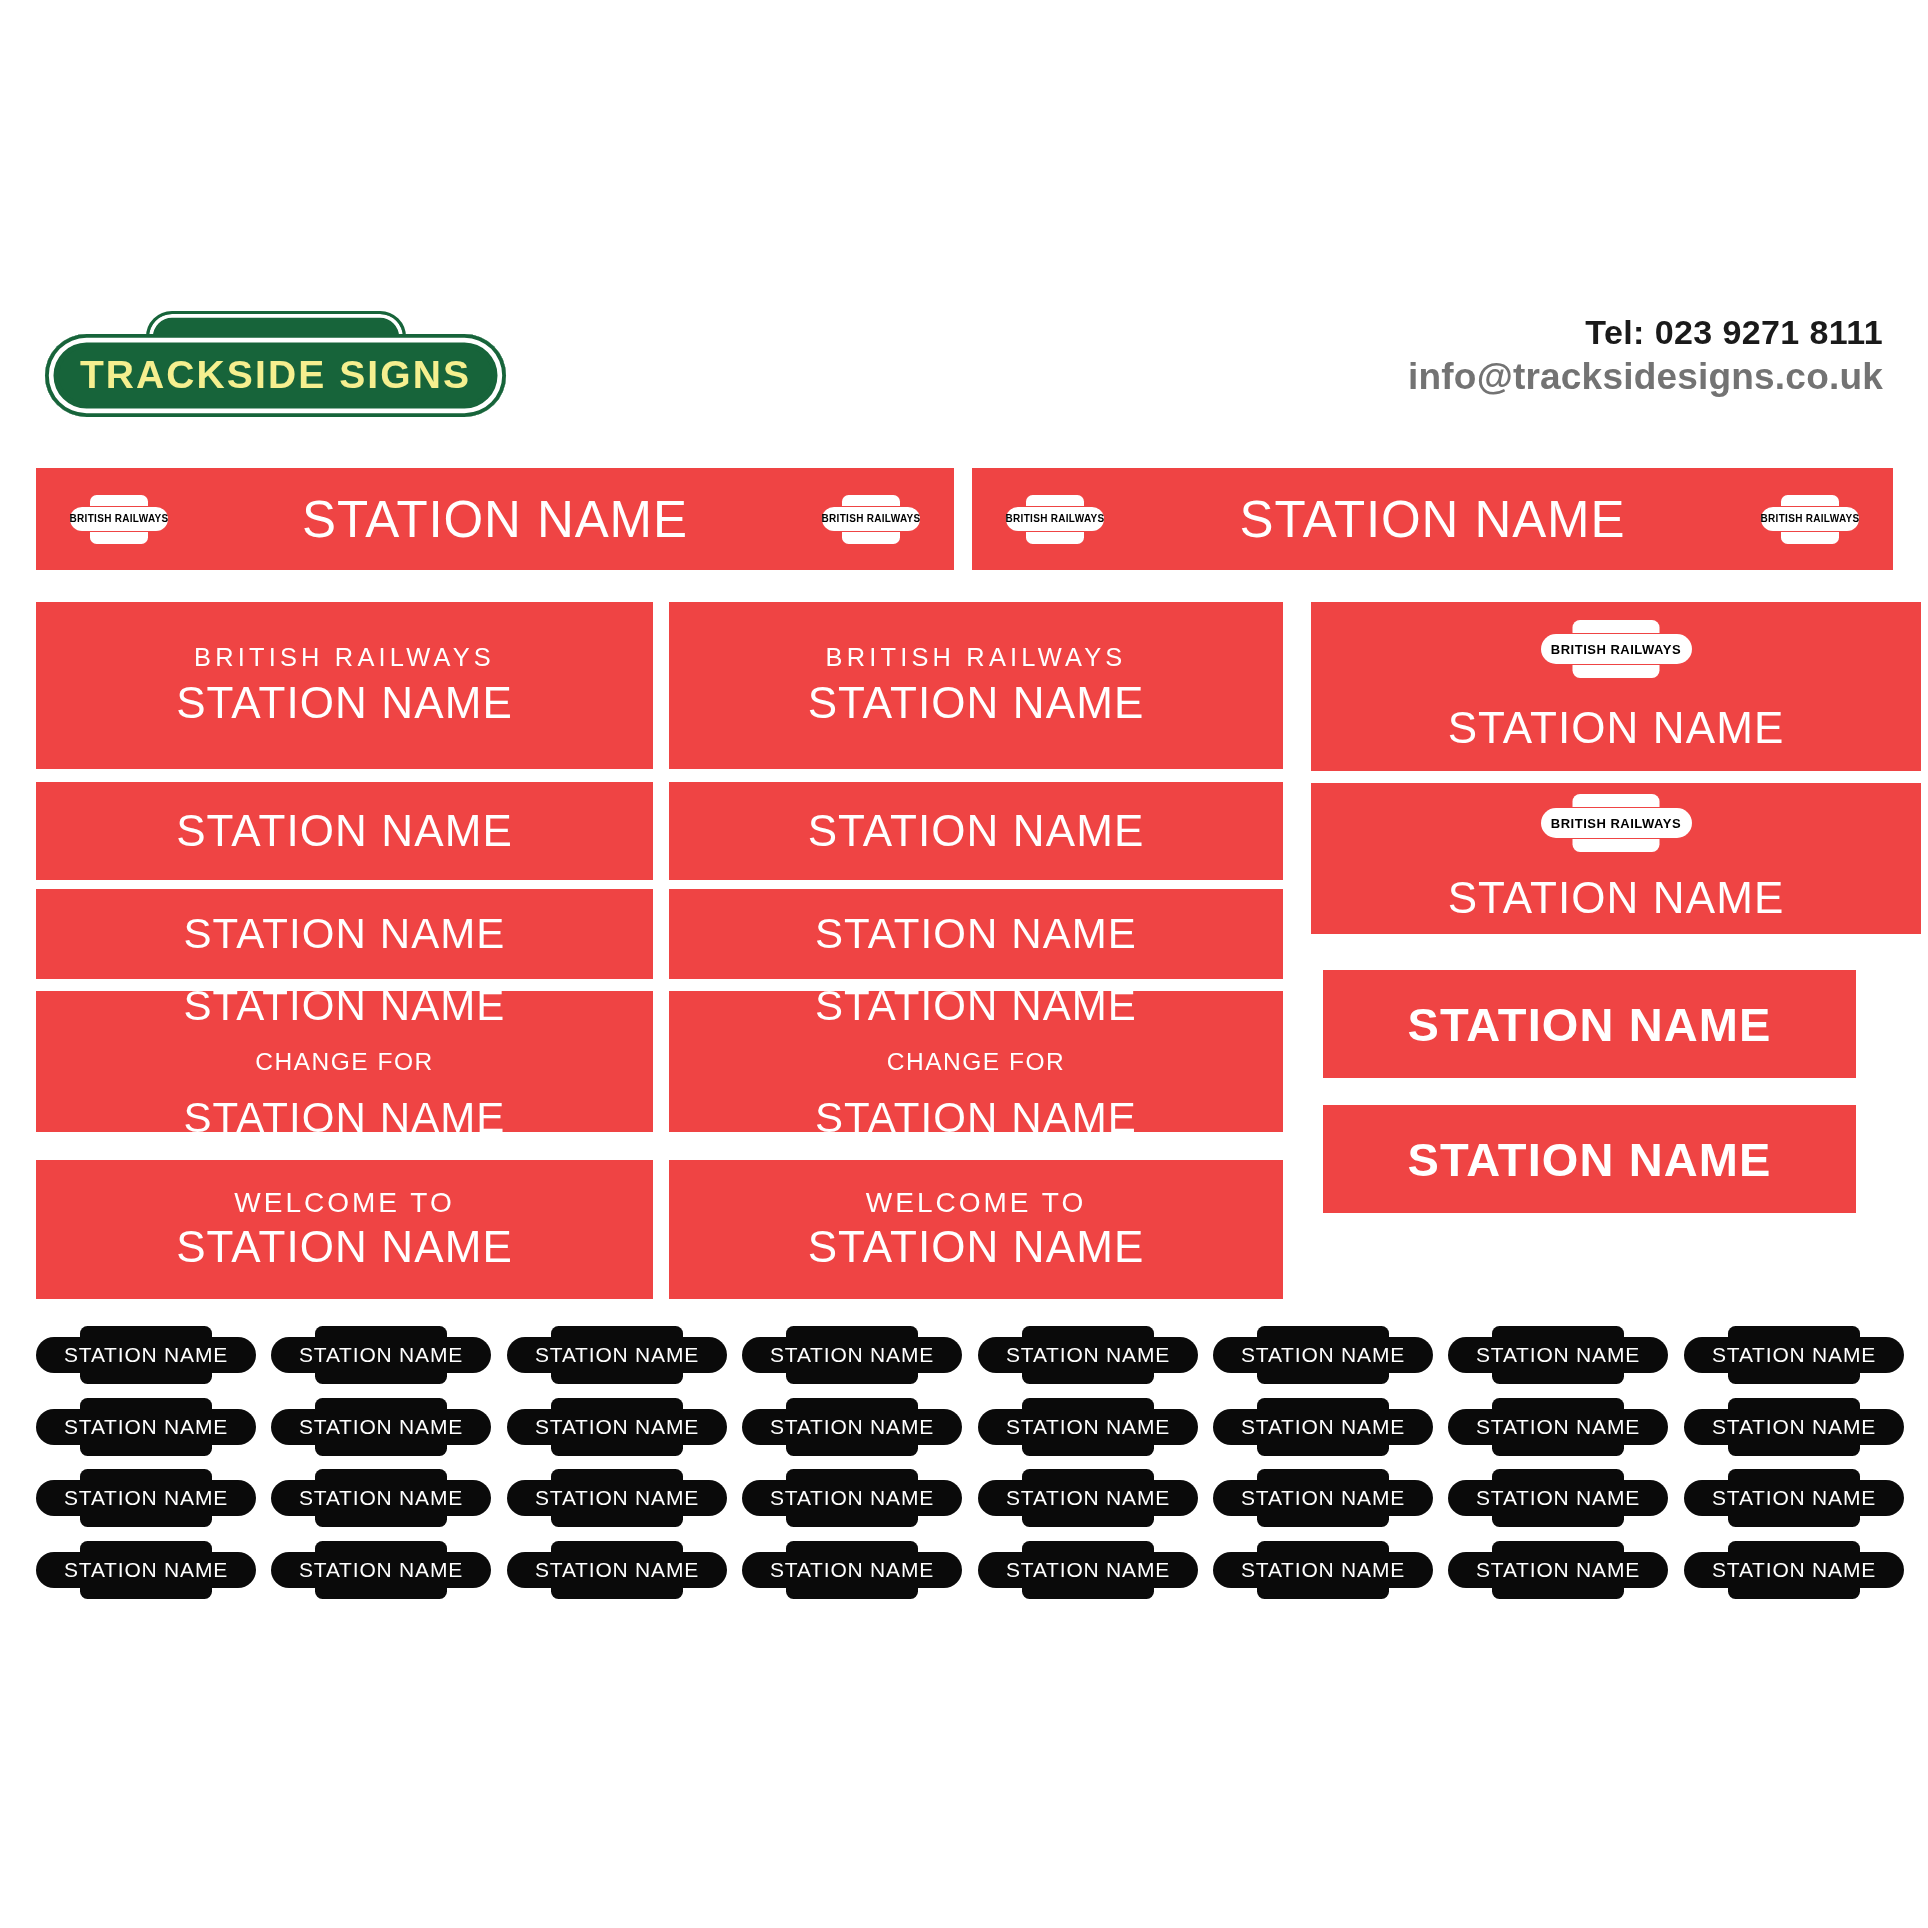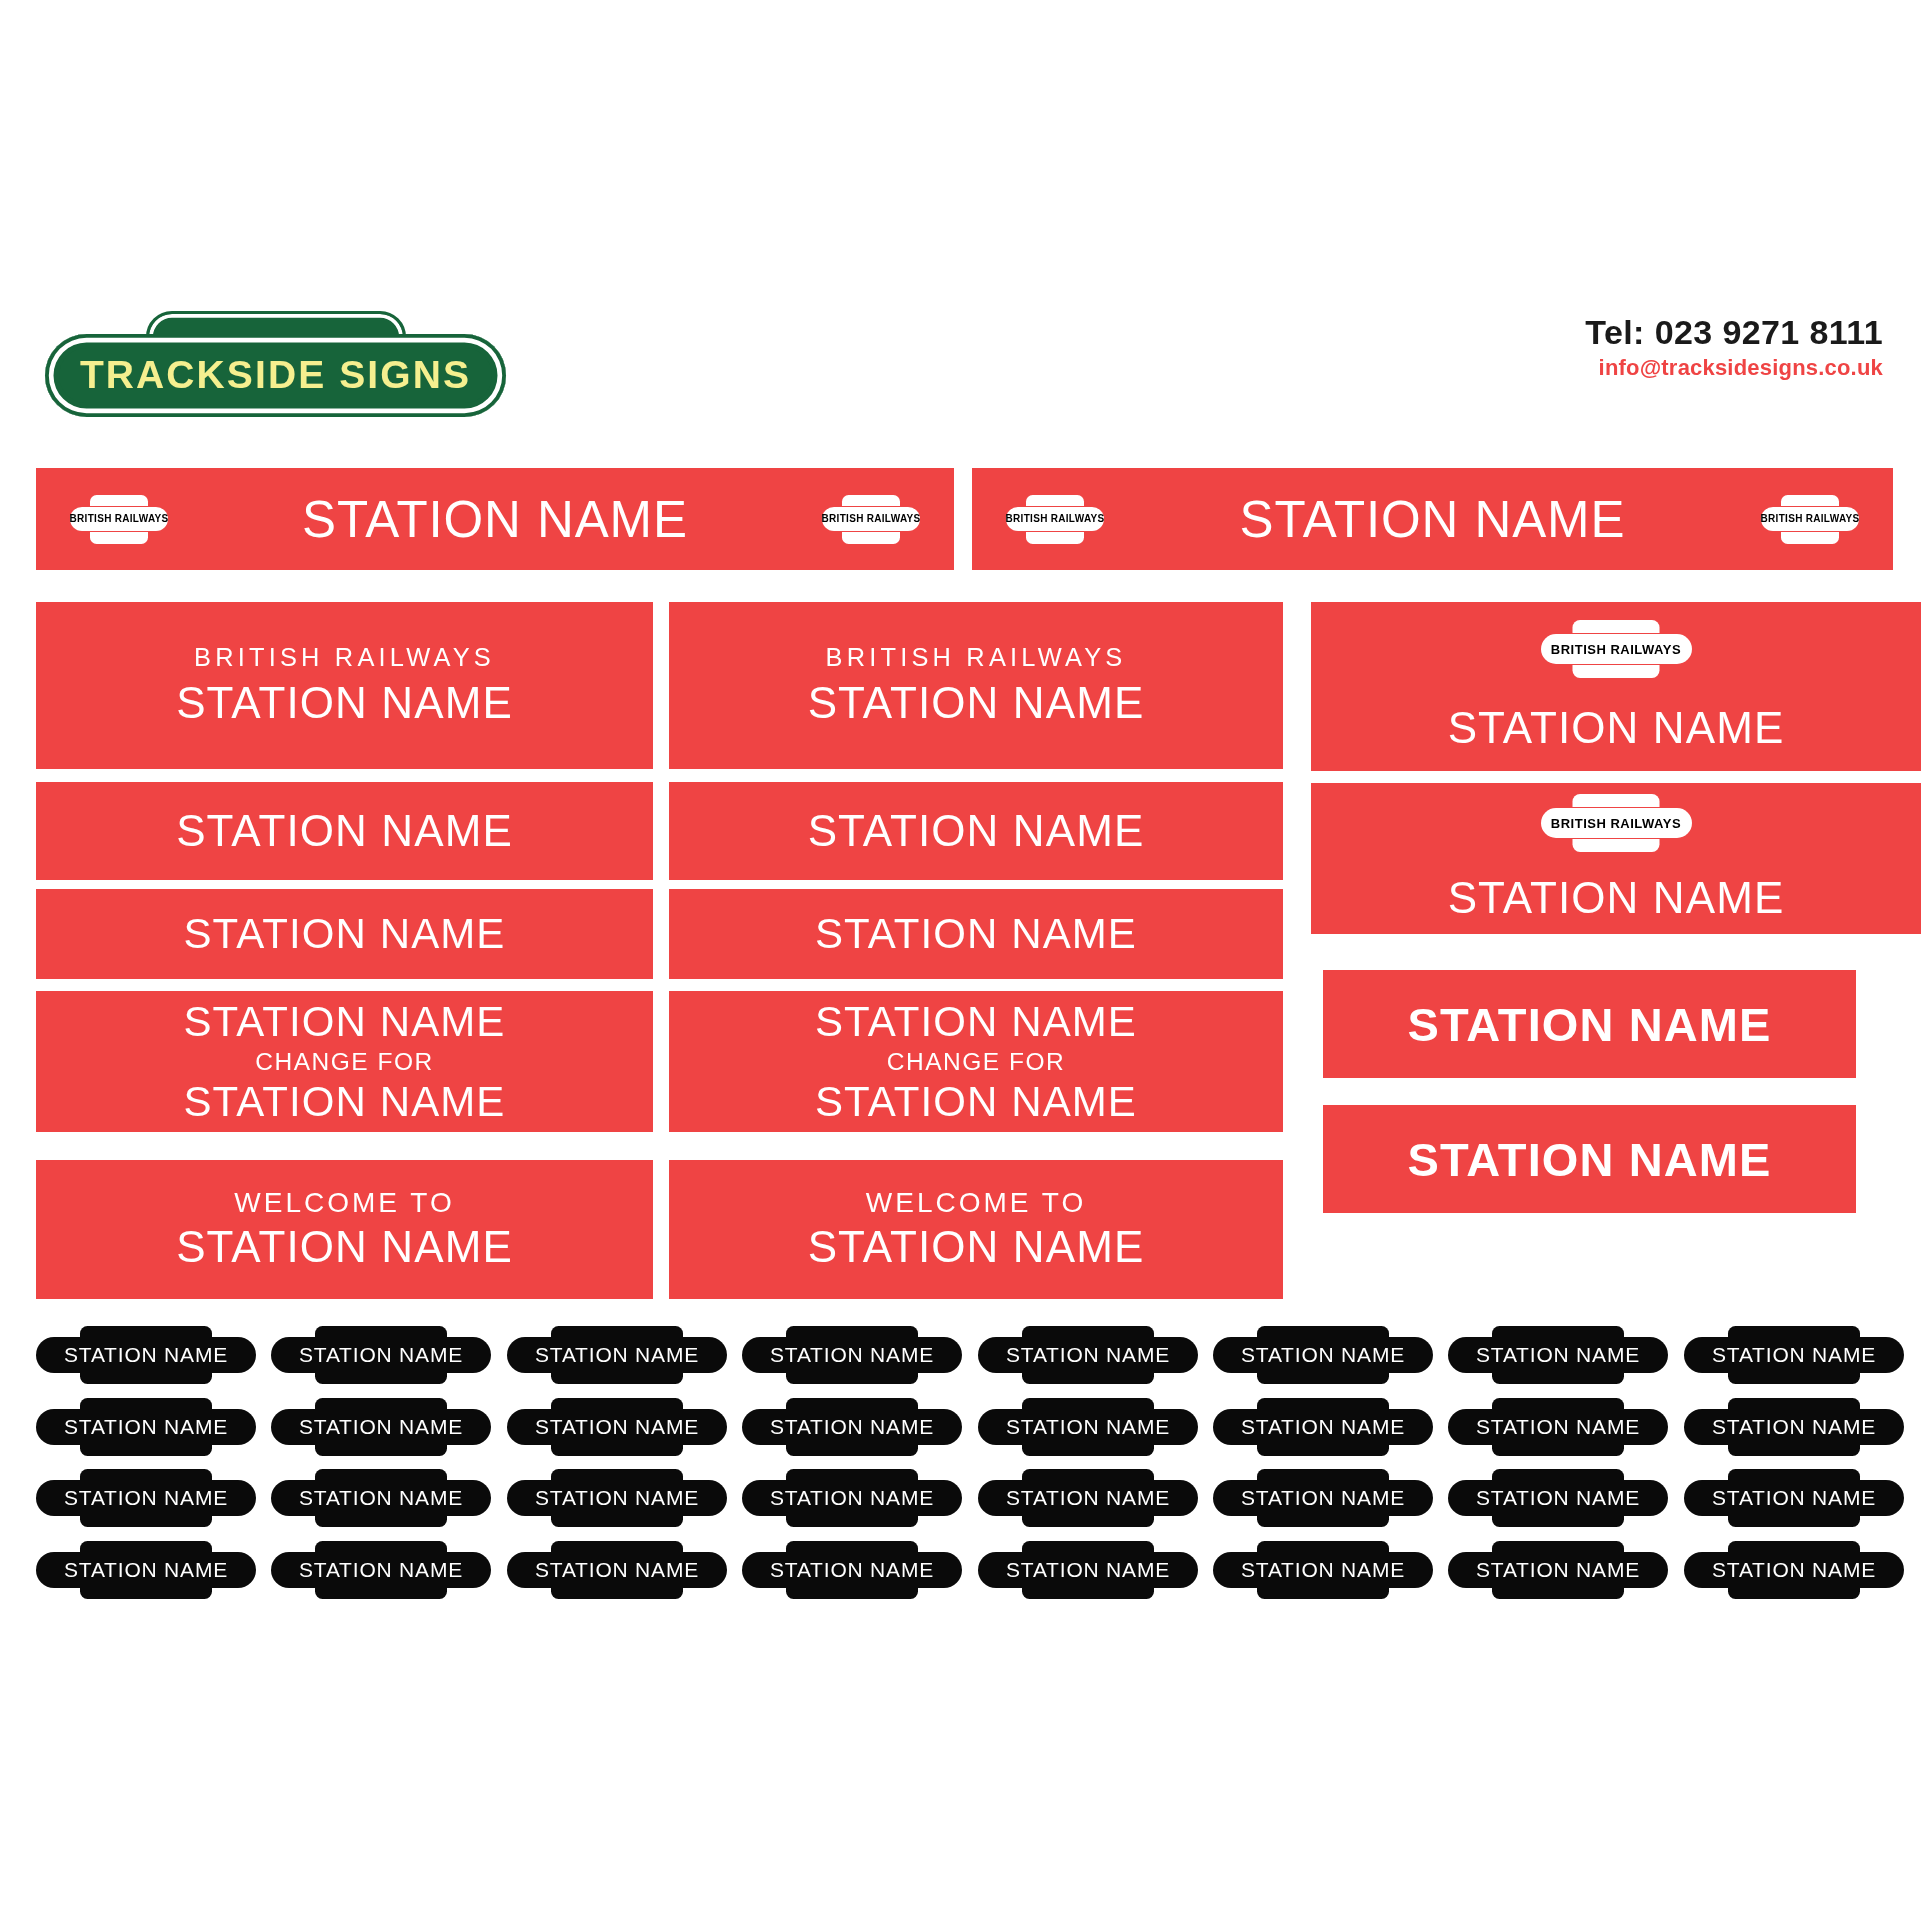--- a/index.html
+++ b/index.html
@@ -91,23 +91,23 @@
   }
   .contact .tel {
     font-size: 34px;
     font-weight: bold;
     color: #1a1a1a;
     letter-spacing: 0.4px;
     line-height: 1.25;
     white-space: nowrap;
   }
   .contact .email {
-    font-size: 22px;
+    font-size: 37px;
     font-weight: bold;
-    color: #ef4444;
+    color: #737373;
     letter-spacing: 0.2px;
     line-height: 1.25;
     white-space: nowrap;
   }
   .contact .web {
     font-size: 31px;
     font-weight: bold;
     color: #1a1a1a;
     letter-spacing: 0.2px;
     line-height: 1.3;
@@ -128,21 +128,21 @@
     color: #ffffff;
     font-family: "Liberation Sans", sans-serif;
     font-weight: normal;
     white-space: nowrap;
     text-align: center;
   }
   .t-name-lg   { font-size: 44px; letter-spacing: 1.1px; }
   .t-name-md   { font-size: 42px; letter-spacing: 1.1px; }
   .t-name-bold { font-size: 47px; letter-spacing: 1.1px; font-weight: bold; }
   .t-br        { font-size: 25.4px; letter-spacing: 4.2px; margin-bottom: 5.6px; }
-  .t-small     { font-size: 24.5px; letter-spacing: 1.5px; margin: 2px 0; }
+  .t-small     { font-size: 24.5px; letter-spacing: 1.5px; margin: 18px 0; }
   .t-welcome   { font-size: 28px; letter-spacing: 3px; margin-bottom: 3px; }
 
   
   .br-badge {
     position: relative;
     display: inline-block;
   }
   .br-badge .bar {
     position: absolute;
     left: 50%;

